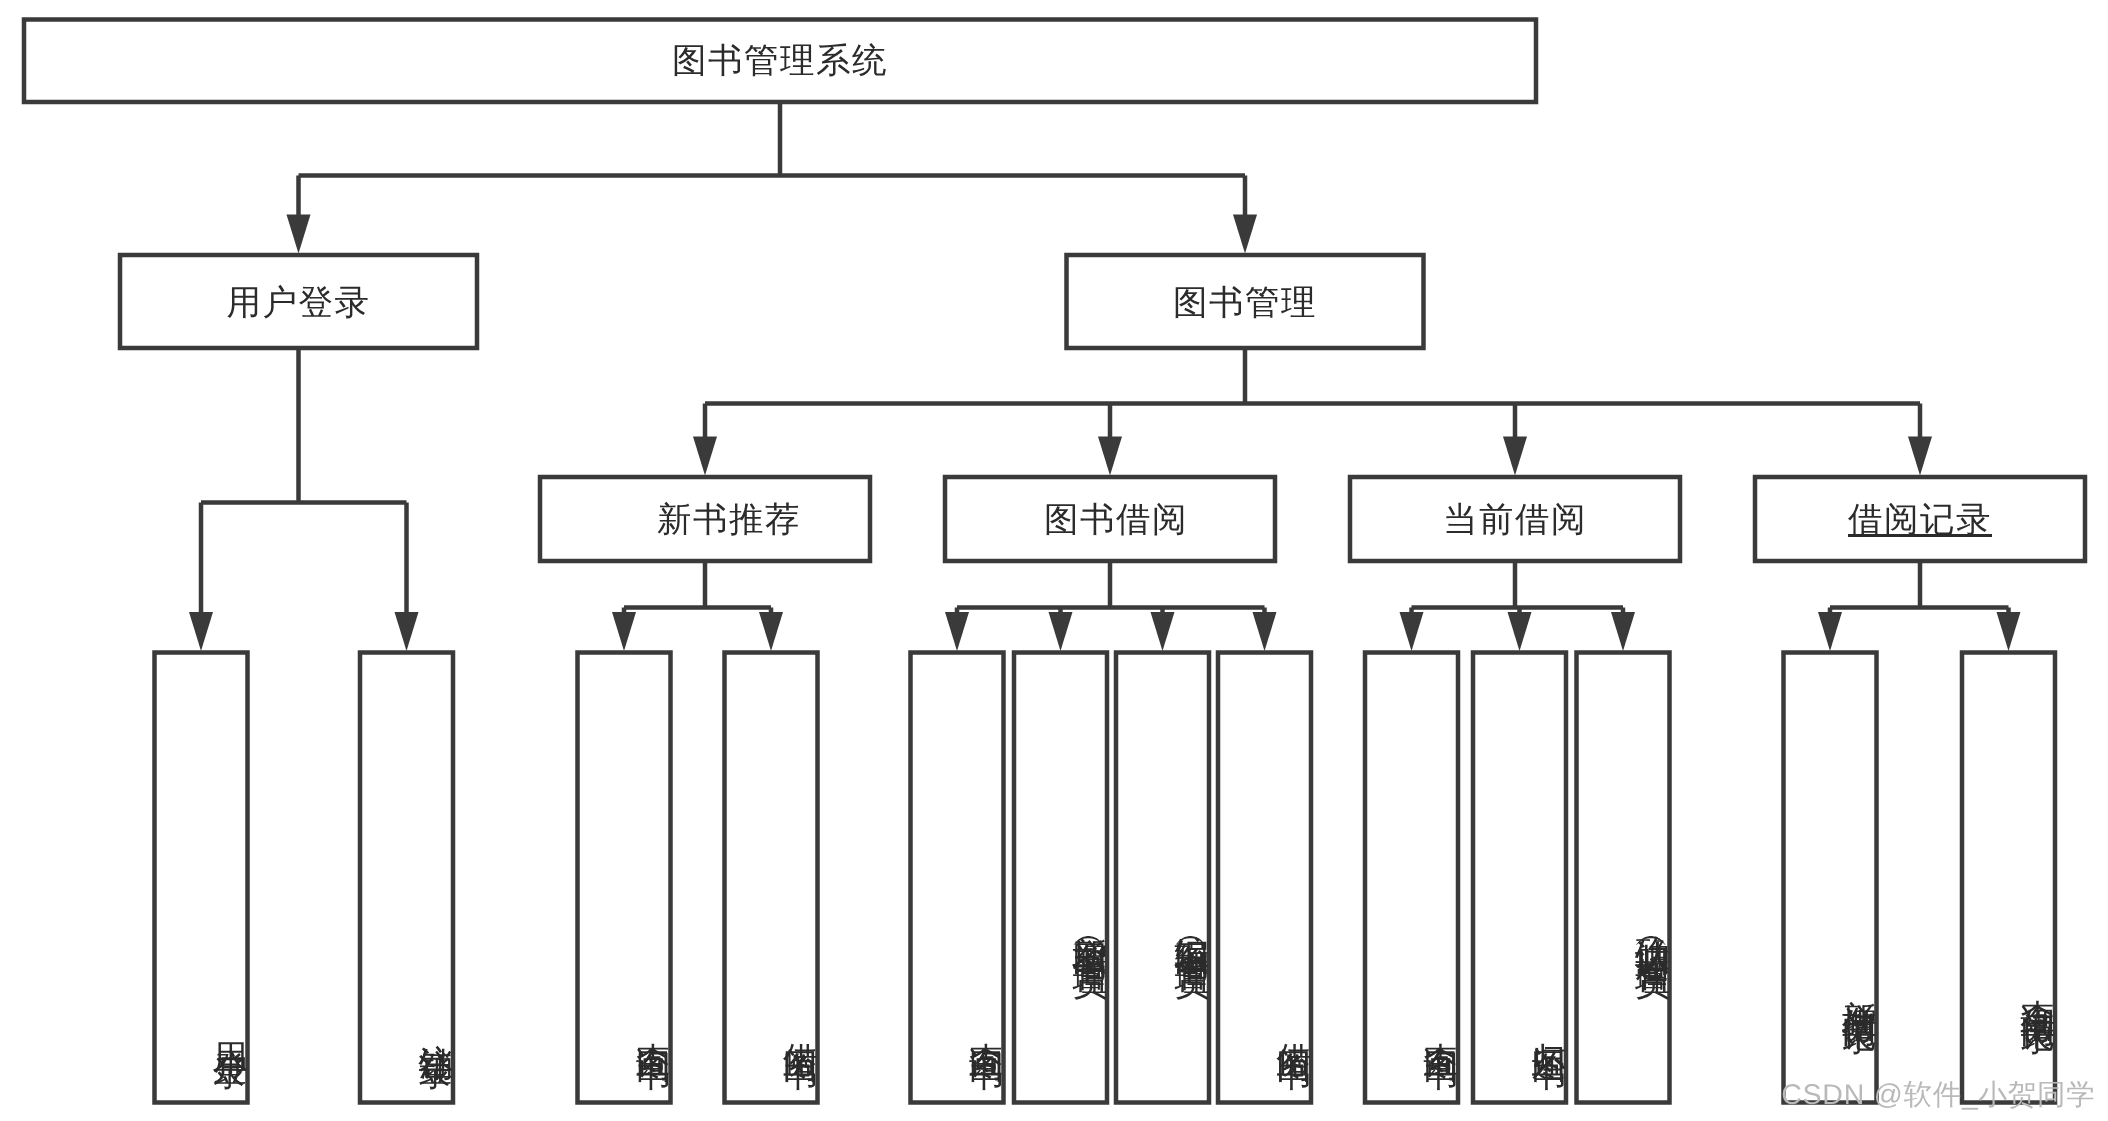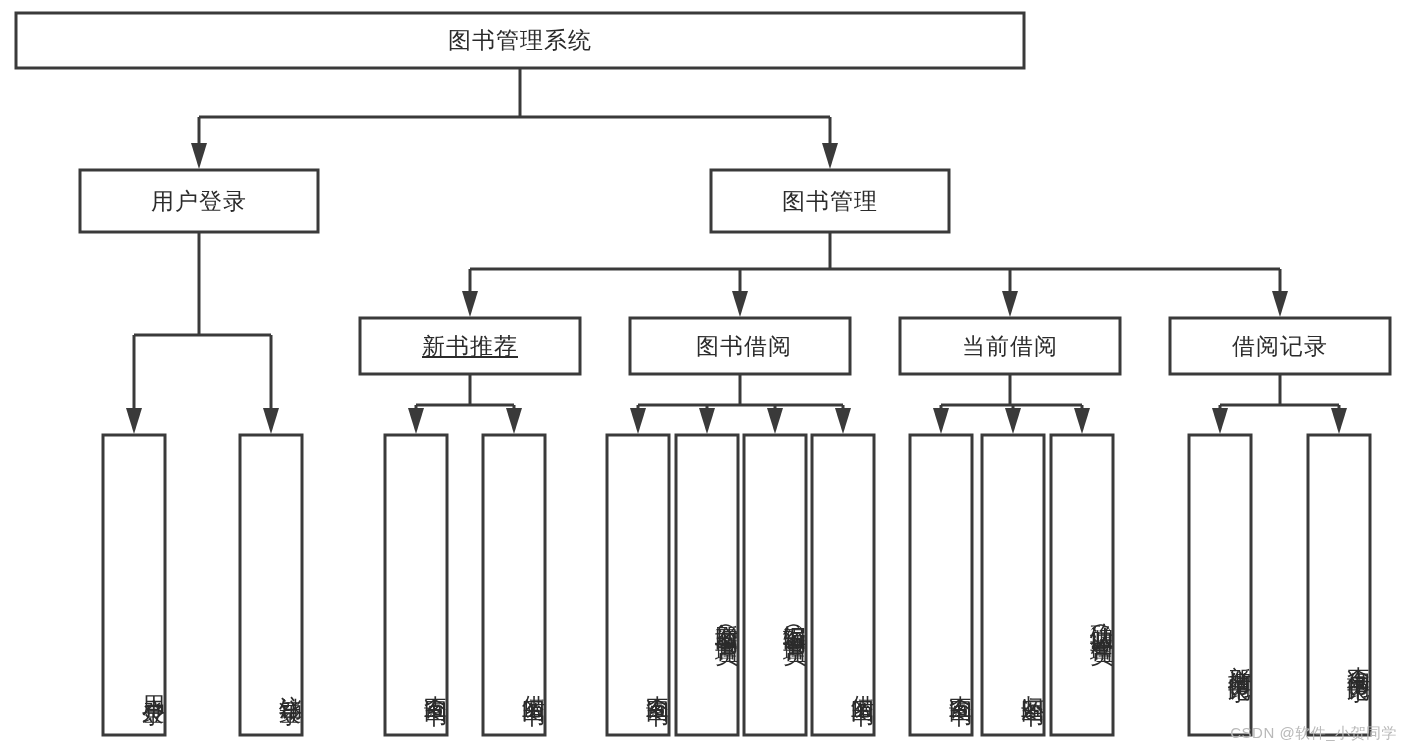--- a/index.html
+++ b/index.html
@@ -61,21 +61,21 @@
     letter-spacing: 3px;
     align-items: flex-start;
     justify-content: center;
     white-space: normal;
     line-height: 1;
   }
   .watermark {
     position: absolute;
     right: 8px;
     bottom: 4px;
-    font-size: 15px;
+    font-size: 19px;
     color: #b9b9b9;
     font-family: "Liberation Sans", "DejaVu Sans", sans-serif;
     letter-spacing: 0.5px;
     white-space: nowrap;
     pointer-events: none;
     margin-top: 12px;
   }
 </style>
 </head>
 <body>
@@ -156,24 +156,24 @@
         <rect x="982" y="435" width="62" height="300" class="node-box"></rect>
         <rect x="1051" y="435" width="62" height="300" class="node-box"></rect>
         <rect x="1189" y="435" width="62" height="300" class="node-box"></rect>
         <rect x="1308" y="435" width="62" height="300" class="node-box"></rect>
       </g>
   </svg>
   <div id="label-layer">
       <div class="node-label horizontal" style="left: 16px; top: 13px; width: 1008px; height: 55px;">图书管理系统</div>
       <div class="node-label horizontal" style="left: 80px; top: 170px; width: 238px; height: 62px;">用户登录</div>
       <div class="node-label horizontal" style="left: 711px; top: 170px; width: 238px; height: 62px; border-radius: 14px;">图书管理</div>
-      <div class="node-label horizontal" style="left: 360px; top: 318px; width: 220px; height: 56px; text-decoration: underline;">新书推荐</div>
+      <div class="node-label horizontal" style="left: 376px; top: 318px; width: 220px; height: 56px;">新书推荐</div>
       <div class="node-label horizontal" style="left: 634px; top: 318px; width: 220px; height: 56px;">图书借阅</div>
       <div class="node-label horizontal" style="left: 900px; top: 318px; width: 220px; height: 56px; border-radius: 19px;">当前借阅</div>
-      <div class="node-label horizontal" style="left: 1170px; top: 318px; width: 220px; height: 56px;">借阅记录</div>
+      <div class="node-label horizontal" style="left: 1170px; top: 318px; width: 220px; height: 56px; text-decoration: underline;">借阅记录</div>
       <div class="node-label vertical" style="left: 103px; top: 435px; width: 62px; height: 300px; padding-top: 98px;">用户登录</div>
       <div class="node-label vertical" style="left: 240px; top: 435px; width: 62px; height: 300px; padding-top: 98px;">注销登录</div>
       <div class="node-label vertical" style="left: 385px; top: 435px; width: 62px; height: 300px; padding-top: 98px;">查询图书</div>
       <div class="node-label vertical" style="left: 483px; top: 435px; width: 62px; height: 300px; padding-top: 98px;">借阅图书</div>
       <div class="node-label vertical" style="left: 607px; top: 435px; width: 62px; height: 300px; padding-top: 98px;">查询图书</div>
       <div class="node-label vertical" style="left: 676px; top: 435px; width: 62px; height: 300px; padding-top: 33px;">新增图书（管理员）</div>
       <div class="node-label vertical" style="left: 744px; top: 435px; width: 62px; height: 300px; padding-top: 33px;">编辑图书（管理员）</div>
       <div class="node-label vertical" style="left: 812px; top: 435px; width: 62px; height: 300px; padding-top: 98px;">借阅图书</div>
       <div class="node-label vertical" style="left: 910px; top: 435px; width: 62px; height: 300px; padding-top: 98px;">查询图书</div>
       <div class="node-label vertical" style="left: 982px; top: 435px; width: 62px; height: 300px; padding-top: 98px;">归还图书</div>

